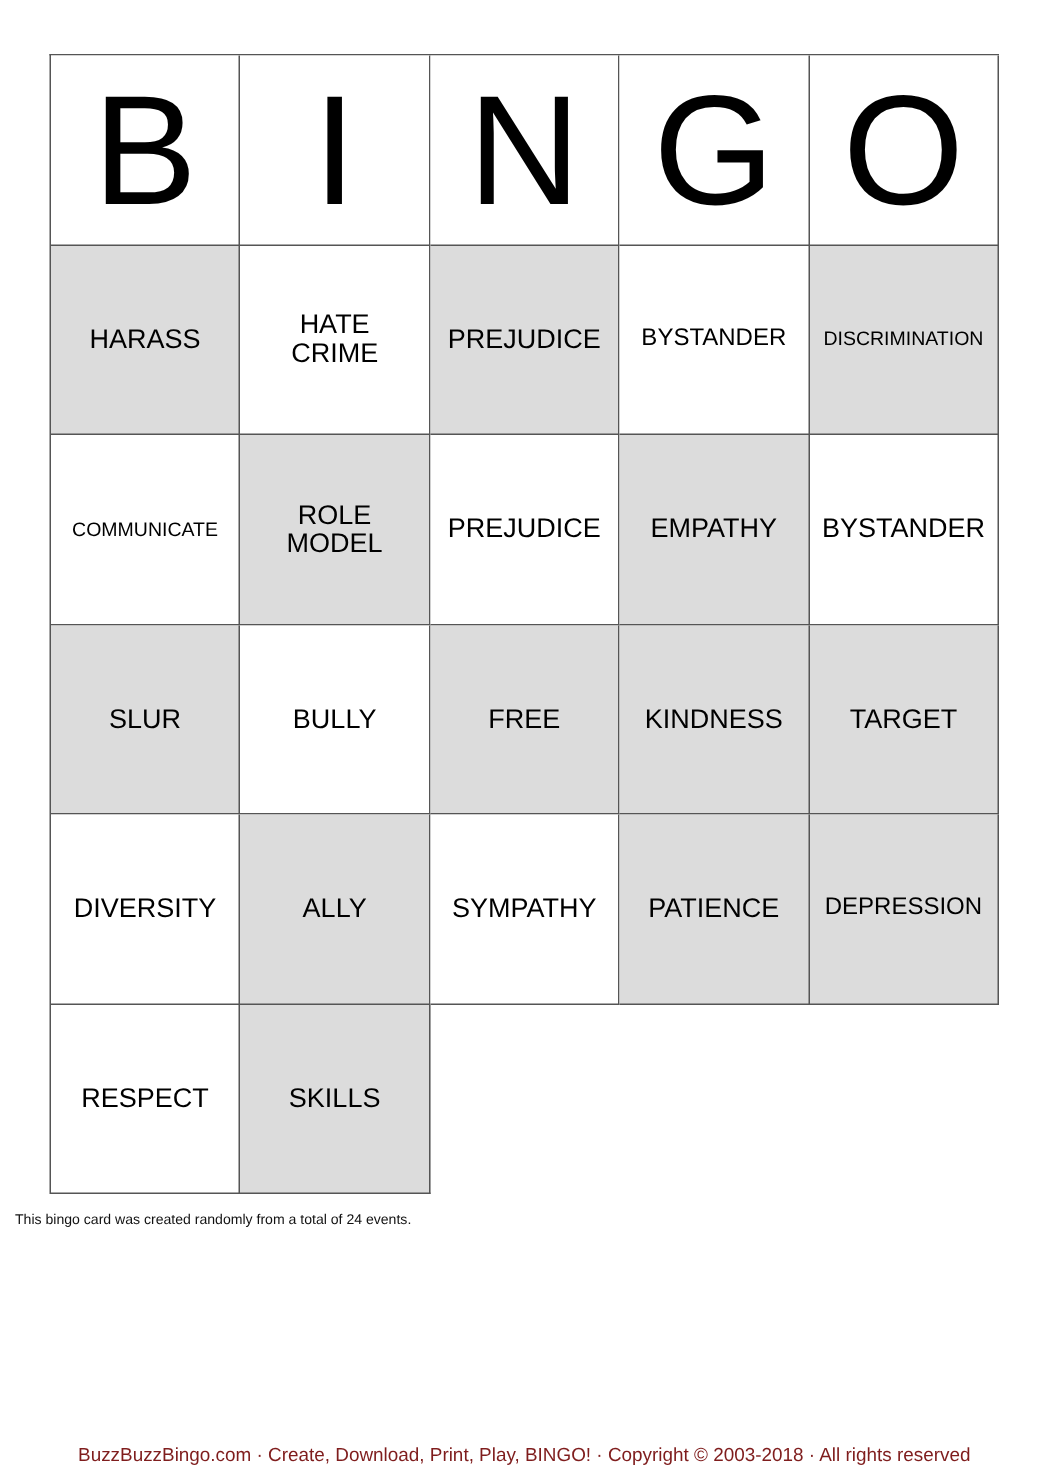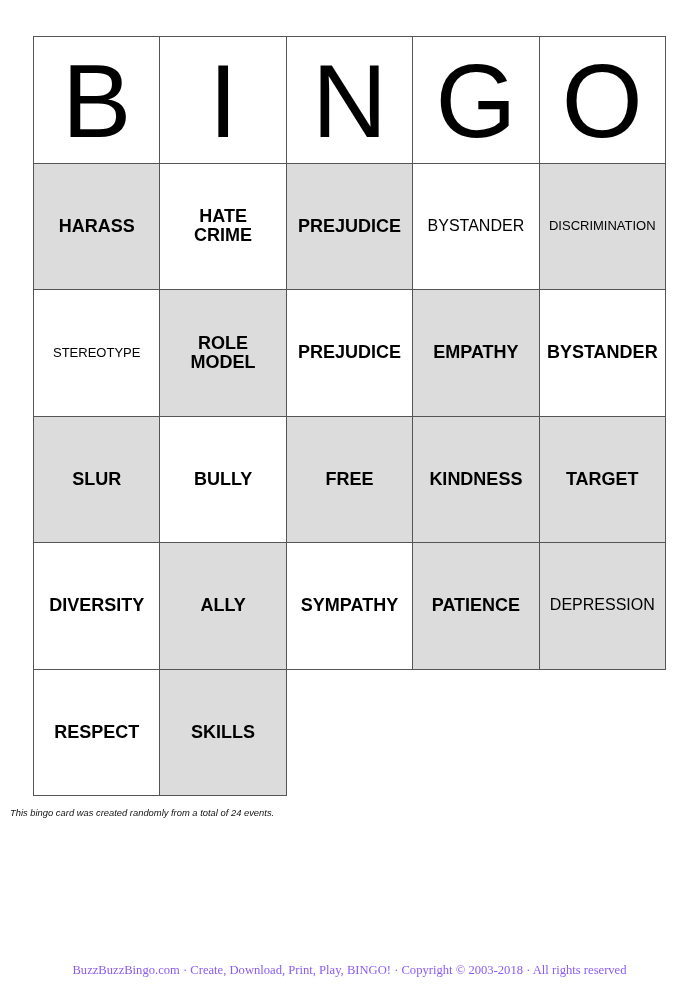--- a/index.html
+++ b/index.html
@@ -41,42 +41,40 @@
       padding: 0 2px;
       overflow: hidden;
     }
     .cell.shaded { background: #dcdcdc; }
     .cell.header {
       font-size: 104px;
       line-height: 1;
       padding-top: 2px;
     }
     .cell .txt { display: block; }
-    .sz-l { font-size: 18px; font-weight: bold; }
+    .sz-l { font-size: 18px; }
     .sz-m { font-size: 16px; }
     .sz-xs { font-size: 13px; }
     .footer-note {
       position: absolute;
       left: 10px;
       top: 806px;
       width: 685px;
       font-size: 9.4px;
       line-height: 13.5px;
       color: #111;
-      font-style: italic;
     }
     .copyright {
       position: absolute;
       left: 0;
       top: 963px;
       width: 699px;
       text-align: center;
       font-size: 12.6px;
-      color: #8b5cf6;
-      font-family: Liberation Serif, serif;
+      color: #7f1d1d;
     }
   </style>
 </head>
 <body>
 
 <div class="grid">
 
   <div class="cell header">
       <span>B</span>
     </div>
@@ -102,21 +100,21 @@
     <div class="cell shaded">
       <span class="txt sz-l" style="white-space: pre-line;">PREJUDICE</span>
     </div>
     <div class="cell">
       <span class="txt sz-m" style="white-space: pre-line;">BYSTANDER</span>
     </div>
     <div class="cell shaded">
       <span class="txt sz-xs" style="white-space: pre-line;">DISCRIMINATION</span>
     </div>
     <div class="cell">
-      <span class="txt sz-xs" style="white-space: pre-line;">STEREOTYPE</span>
+      <span class="txt sz-xs" style="white-space: pre-line;">COMMUNICATE</span>
     </div>
     <div class="cell shaded">
       <span class="txt sz-l" style="white-space: pre-line;">ROLE
 MODEL</span>
     </div>
     <div class="cell">
       <span class="txt sz-l" style="white-space: pre-line;">PREJUDICE</span>
     </div>
     <div class="cell shaded">
       <span class="txt sz-l" style="white-space: pre-line;">EMPATHY</span>

